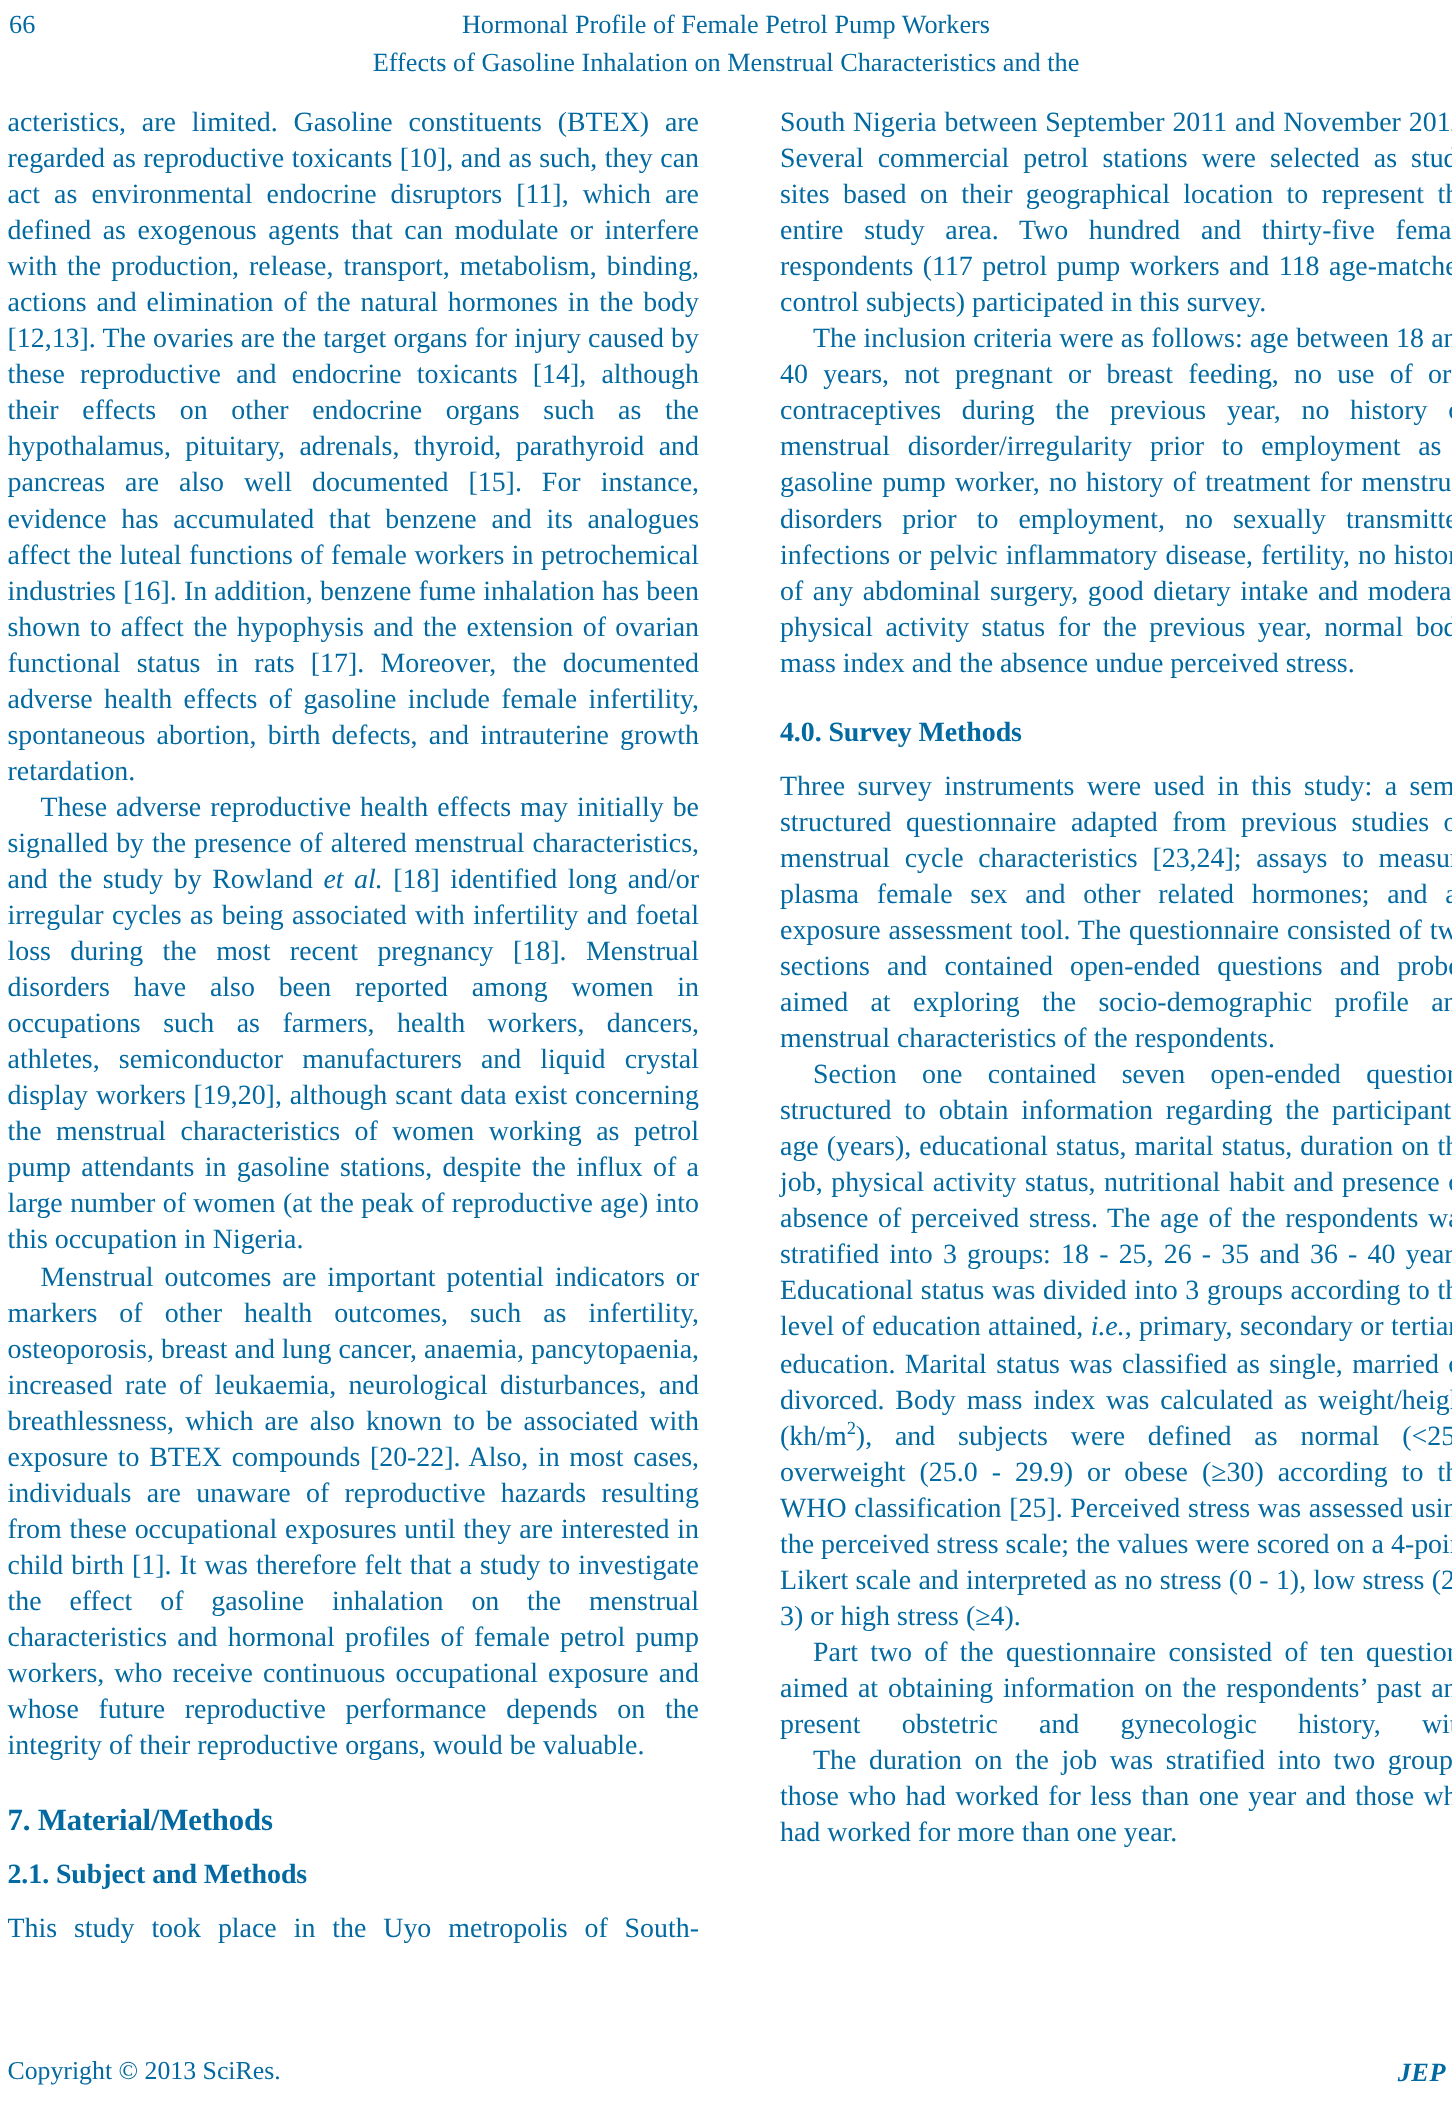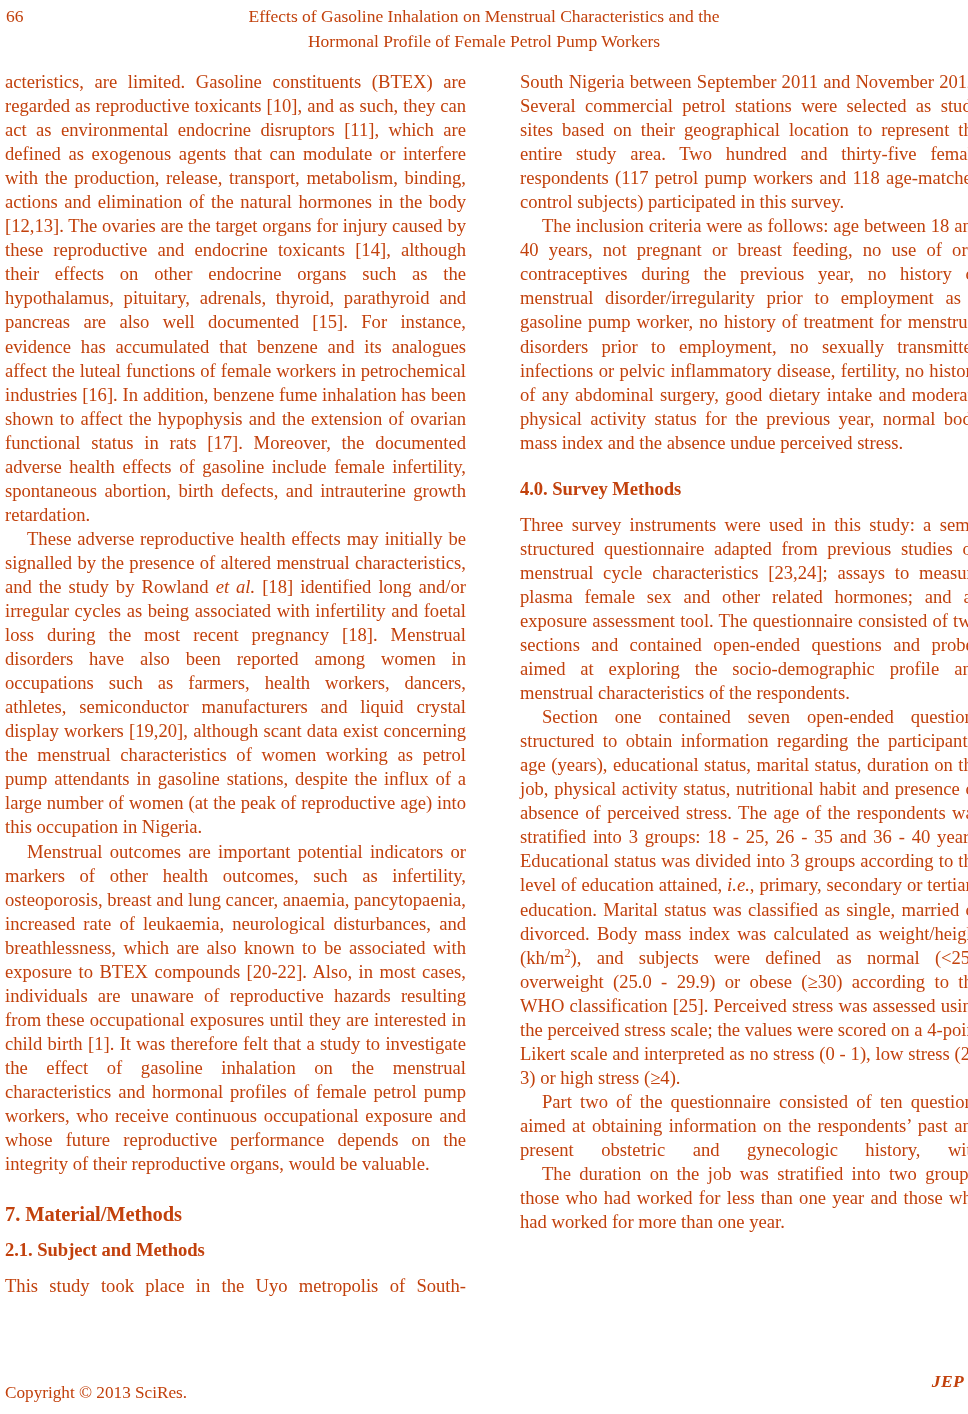--- a/index.html
+++ b/index.html
@@ -6,21 +6,21 @@
     margin: 0;
     padding: 0;
     background: #ffffff;
   }
   .page {
     position: relative;
     width: 968px;
     height: 1414px;
     background: #ffffff;
     font-family: "Liberation Serif", "DejaVu Serif", serif;
-    color: #c2410c;
+    color: #0369a1;
     overflow: hidden;
     box-sizing: border-box;
   }
 
   
   .runhead {
     position: absolute;
     top: 0px;
     left: 0px;
     width: 968px;
@@ -104,21 +104,21 @@
   .footer {
     position: absolute;
     left: 5px;
     top: 1370px;
     width: 959px;
     height: 30px;
   }
   .footer-copyright {
     position: absolute;
     left: 0px;
-    top: 12px;
+    top: 0px;
     font-size: 17.2px;
     line-height: 22px;
   }
   .footer-journal {
     position: absolute;
     right: 0px;
     top: 0px;
     font-size: 17.6px;
     line-height: 22px;
     font-weight: bold;
@@ -127,22 +127,22 @@
   }
 </style>
 </head>
 <body>
 
 <div class="page">
 
   <div class="runhead">
     <div class="runhead-pageno">66</div>
     <div class="runhead-title">
+      <div>Hormonal Profile of Female Petrol Pump Workers</div>
       <div>Effects of Gasoline Inhalation on Menstrual Characteristics and the</div>
-      <div>Hormonal Profile of Female Petrol Pump Workers</div>
     </div>
   </div>
 
   <div class="columns">
 
     <div class="col">
 
       <p class="para fulljust">acteristics, are limited. Gasoline constituents (BTEX) are regarded as reproductive toxicants [10], and as such, they can act as environmental endocrine disruptors [11], which are defined as exogenous agents that can modulate or interfere with the production, release, transport, metabolism, binding, actions and elimination of the natural hormones in the body [12,13]. The ovaries are the target organs for injury caused by these reproductive and endocrine toxicants [14], although their effects on other endocrine organs such as the hypothalamus, pituitary, adrenals, thyroid, parathyroid and pancreas are also well documented [15]. For instance, evidence has accumulated that benzene and its analogues affect the luteal functions of female workers in petrochemical industries [16]. In addition, benzene fume inhalation has been shown to affect the hypophysis and the extension of ovarian functional status in rats [17]. Moreover, the documented adverse health effects of gasoline include female infertility, spontaneous abortion, birth defects, and intrauterine growth retardation.</p>
 
       <p class="para indent">

